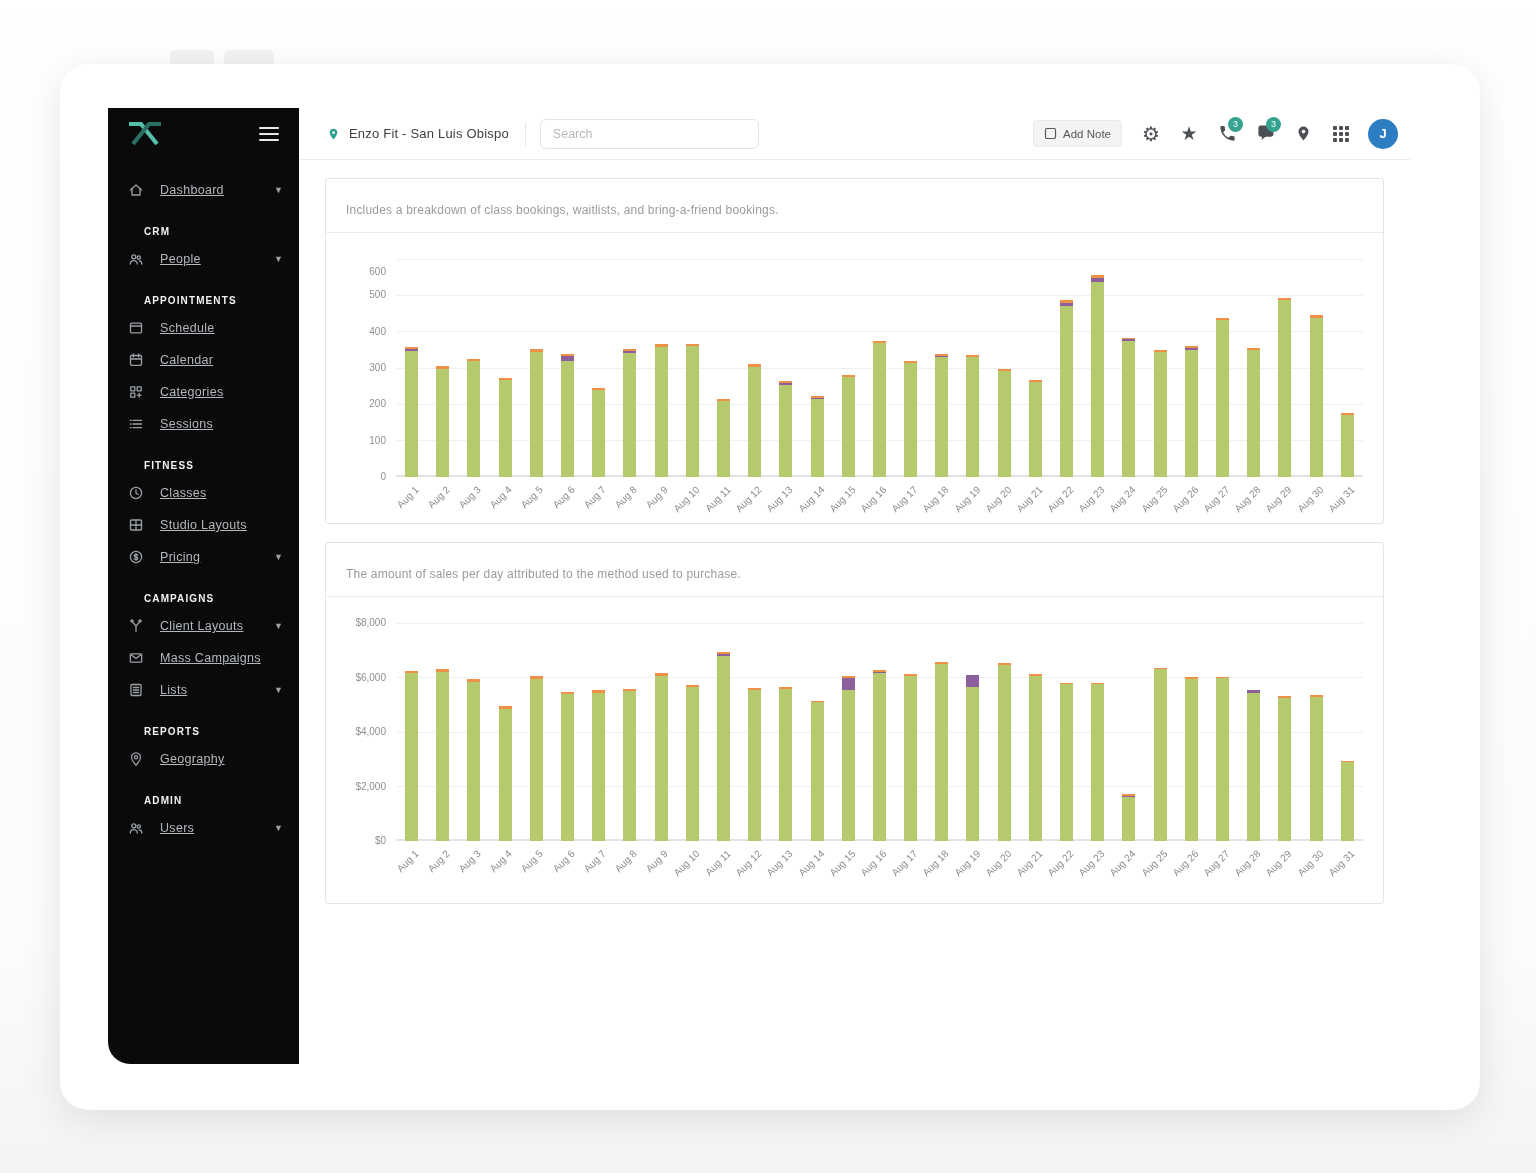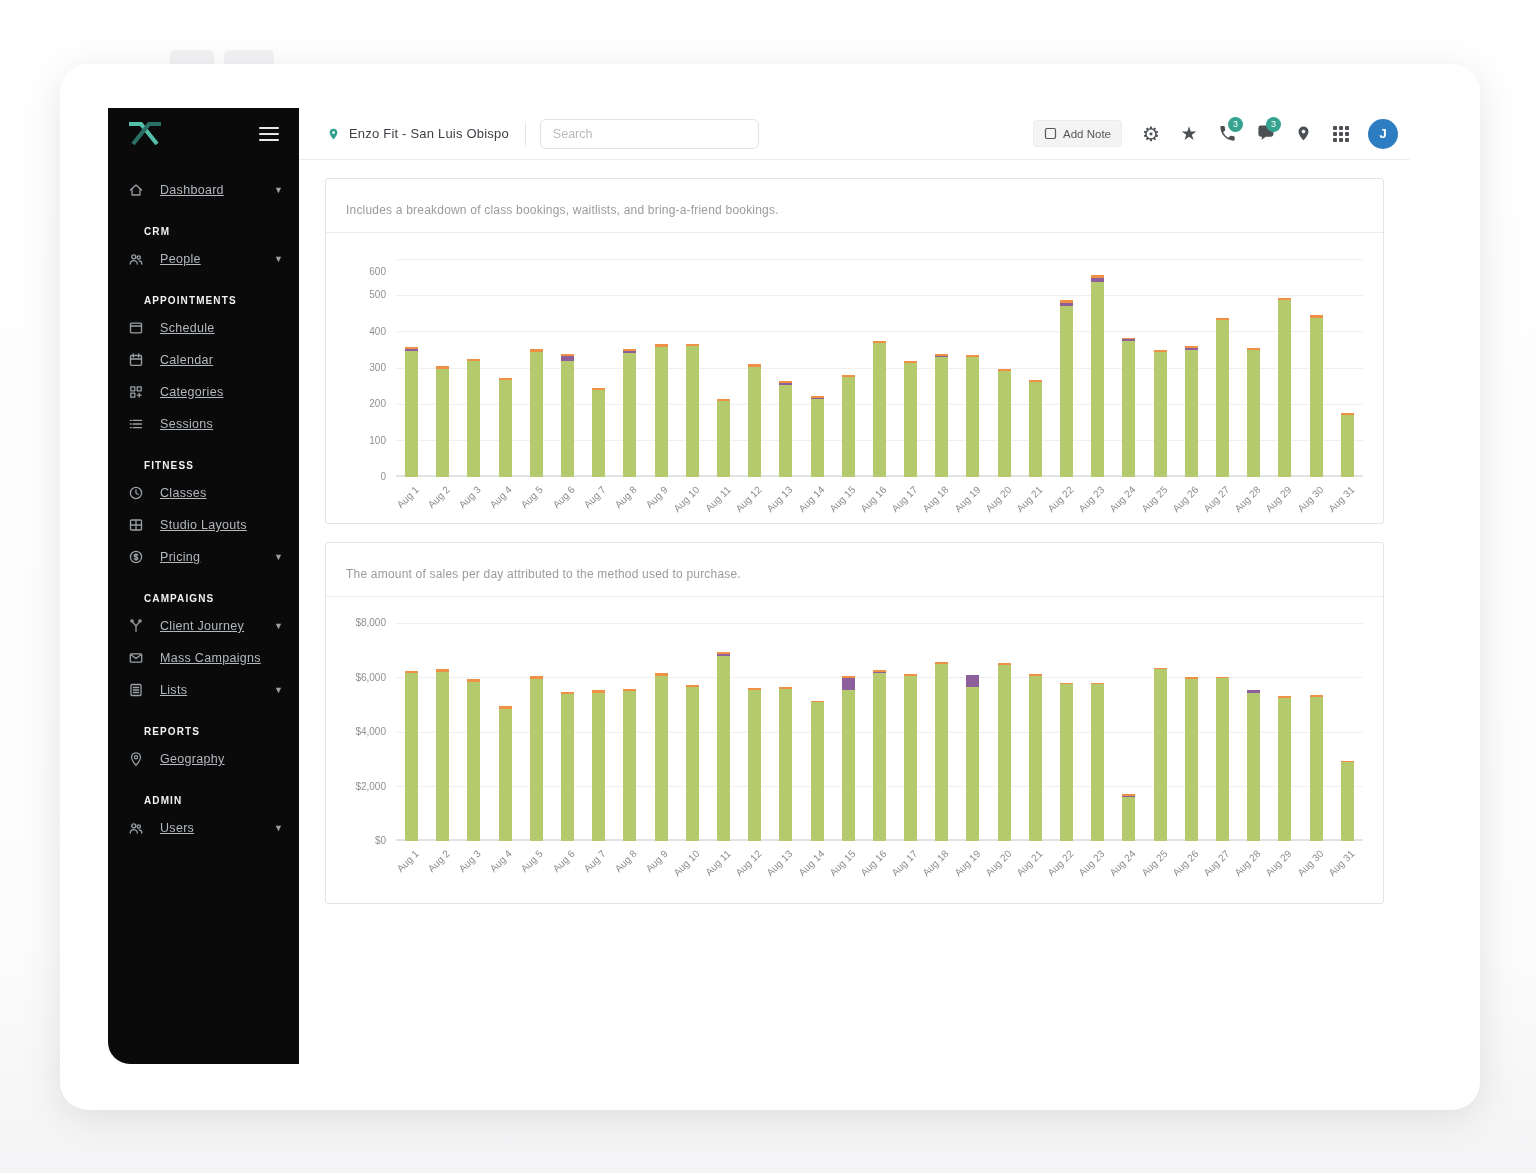--- a/index.html
+++ b/index.html
@@ -205,21 +205,21 @@
         </div>
         <div class="nav-header">CAMPAIGNS</div>
         <div class="nav-item">
           <span class="nicon">
             <svg width="16" height="16" viewBox="0 0 16 16" fill="none" stroke="#9aa0a6" stroke-width="1.3" stroke-linecap="round" stroke-linejoin="round">
               <path d="M8 13.5V8M8 8 4.2 3.6M8 8l3.8-4.4"></path>
               <circle cx="4" cy="3" r="1.1"></circle>
               <circle cx="12" cy="3" r="1.1"></circle>
             </svg>
           </span>
-          <span class="nlabel">Client Journey</span>
+          <span class="nlabel">Client Layouts</span>
           <span class="chev">▼</span>
         </div>
         <div class="nav-item">
           <span class="nicon">
             <svg width="16" height="16" viewBox="0 0 16 16" fill="none" stroke="#9aa0a6" stroke-width="1.3" stroke-linecap="round" stroke-linejoin="round">
               <rect x="2.3" y="3.8" width="11.4" height="8.4" rx="1"></rect>
               <path d="M2.8 4.5 8 8.6l5.2-4.1"></path>
             </svg>
           </span>
           <span class="nlabel">Mass Campaigns</span>

